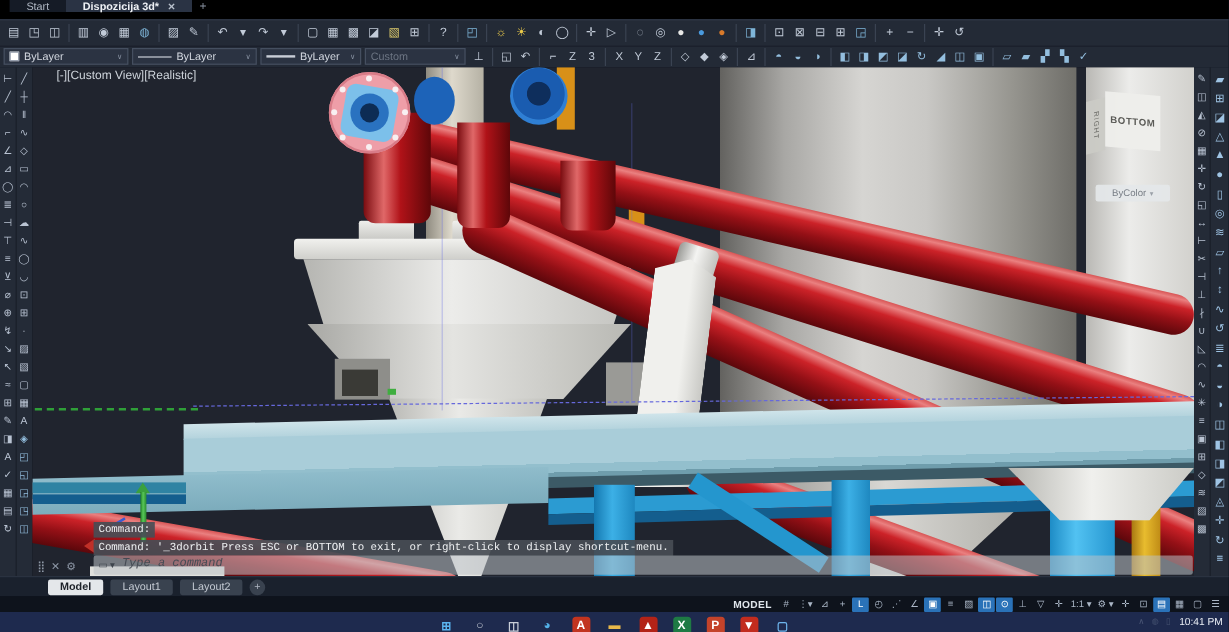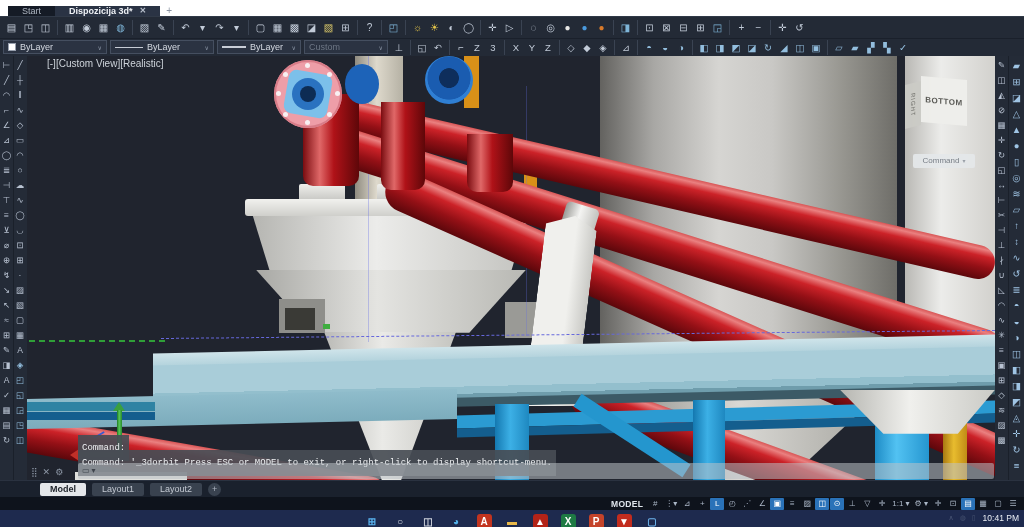--- a/index.html
+++ b/index.html
@@ -1,20 +1,20 @@
 <!DOCTYPE html>
 <html><head>
 <meta charset="utf-8">
 <style>
   *{margin:0;padding:0;box-sizing:border-box}
   html,body{width:1024px;height:527px;overflow:hidden;background:#0a0f19;font-family:"Liberation Sans",sans-serif}
   #app{position:relative;width:1024px;height:527px;display:flex;flex-direction:column}
 
   
-  .filetabs{height:16px;background:#ffffff;display:flex;align-items:flex-end;font-size:9px;color:#aeb6c2;padding-left:8px}
+  .filetabs{height:16px;background:#000000;display:flex;align-items:flex-start;font-size:9px;color:#aeb6c2;padding-left:8px}
   .ftab{padding:0 14px;display:flex;align-items:center;gap:7px;background:#151b26}
   .ftab.active{background:#2a3344;color:#eef1f5;font-weight:bold}
   .ft-close{color:#b8c0cc;font-size:8px}
   .ftab-add{width:18px;display:flex;align-items:center;justify-content:center;color:#8a93a2;font-size:10px}
 
   
   .toolbar{background:#232a36;display:flex;align-items:center}
   .toolbar.r1{height:23px;padding:0 3px;border-top:1px solid #303947;border-bottom:1px solid #1a202b}
   .toolbar.r2{height:17px;padding-left:3px;gap:3px}
   .tbi{width:17px;height:17px;display:flex;align-items:center;justify-content:center;font-size:10px;color:#c2cbd8;flex:none;border-radius:2px}
@@ -103,21 +103,21 @@
   #ucsYh{position:absolute;left:28px;top:0;width:0;height:0;border:6px solid transparent;border-top:0;border-bottom:9px solid #3aa03e}
   #ucsX{position:absolute;left:-6px;top:50px;width:44px;height:5px;background:linear-gradient(#b02824,#e05850 45%,#8e1a18)}
   #ucsXh{position:absolute;left:-15px;top:47px;width:0;height:0;border:6px solid transparent;border-left:0;border-right:9px solid #c03028}
   #ucsZ{position:absolute;left:8px;top:32px;width:12px;height:2px;background:#3a5ad0;transform:rotate(-30deg)}
   .vplabel{position:absolute;left:20px;top:2px;font-size:10px;color:#cdd3da;white-space:nowrap}
   #vcube{left:878px;top:22px;width:64px;height:56px}
   .vc-side{position:absolute;left:0;top:5px;width:16px;height:44px;background:rgba(203,203,198,.92);transform:skewY(-14deg);color:#6a6a66;font-size:6px;writing-mode:vertical-rl;display:flex;align-items:center;justify-content:center;letter-spacing:1px}
   .vc-front{position:absolute;left:16px;top:0;width:46px;height:46px;background:rgba(238,238,235,.95);display:flex;align-items:center;justify-content:center;font-size:8px;font-weight:bold;color:#5a5a56;transform:skewY(5deg);letter-spacing:.5px}
   #unnamed{left:886px;top:98px;width:62px;height:14px;background:rgba(228,231,233,.92);border-radius:2px;display:flex;align-items:center;justify-content:center;gap:3px;font-size:8px;color:#787e86}
   #unnamed .chev2{font-size:6px;color:#9aa0a8}
-  .cmdchip{position:absolute;left:51px;height:13px;background:rgba(72,77,85,.92);color:#eef0f2;font:9px "Liberation Mono",monospace;display:flex;align-items:center;padding:13px 4px;white-space:nowrap}
+  .cmdchip{position:absolute;left:51px;height:13px;background:rgba(72,77,85,.92);color:#eef0f2;font:9px "Liberation Mono",monospace;display:flex;align-items:center;padding:0 4px;white-space:nowrap}
   #chip1{top:379px}#chip2{top:394px}
   #cmdtools{position:absolute;left:4px;top:408px;width:46px;height:16px;display:flex;align-items:center;gap:5px;color:#8d97a6;font-size:9px}
   #cmdbar{position:absolute;left:51px;top:407px;width:916px;height:16px;background:rgba(188,193,198,.55);border-radius:2px;display:flex;align-items:center;padding:0 4px;gap:6px}
   .cmdicon{font-size:8px;color:#3e444c;display:flex;align-items:center;gap:2px}
   .cmdinput{flex:1;background:transparent;border:none;outline:none;font:italic 10px "Liberation Mono",monospace;color:#3a4048}
   .cmdinput::placeholder{color:#454b54}
 
   
   .layouttabs{height:17px;background:#1a212d;display:flex;align-items:center;gap:6px;padding-left:40px;border-top:1px solid #2a3240}
   .ltwrap{display:flex;gap:6px;align-items:center}
@@ -398,35 +398,36 @@
         <div id="ucsXh"></div>
         <div id="ucsX"></div>
         <div id="ucsZ"></div>
       </div>
       <div class="vplabel">[-][Custom View][Realistic]</div>
       <div class="sc" id="vcube">
         <div class="vc-side">RIGHT</div>
         <div class="vc-front">BOTTOM</div>
       </div>
       <div class="sc" id="unnamed">
-        <span>Command</span>
+        <span>ByColor</span>
         <span class="chev2">▾</span>
       </div>
       <div class="cmdchip" id="chip1">Command:</div>
-      <div class="cmdchip" id="chip2">Command: '_3dorbit Press ESC or MODEL to exit, or right-click to display shortcut-menu.</div>
+      <div class="cmdchip" id="chip2">Command: '_3dorbit Press ESC or BOTTOM to exit, or right-click to display shortcut-menu.</div>
       <div id="cmdtools">
         <span>⣿</span>
         <span>✕</span>
         <span>⚙</span>
       </div>
       <div id="cmdbar">
         <span class="cmdicon">
           <span>▭</span>
           <span>▾</span>
         </span>
+        <input class="cmdinput" type="text" placeholder="Type a command" style="">
       </div>
     </div>
 
     <div class="vtb right">
       <div class="vcol">
           <span class="vti">✎</span>
           <span class="vti">◫</span>
           <span class="vti">◭</span>
           <span class="vti">⊘</span>
           <span class="vti">▦</span>

